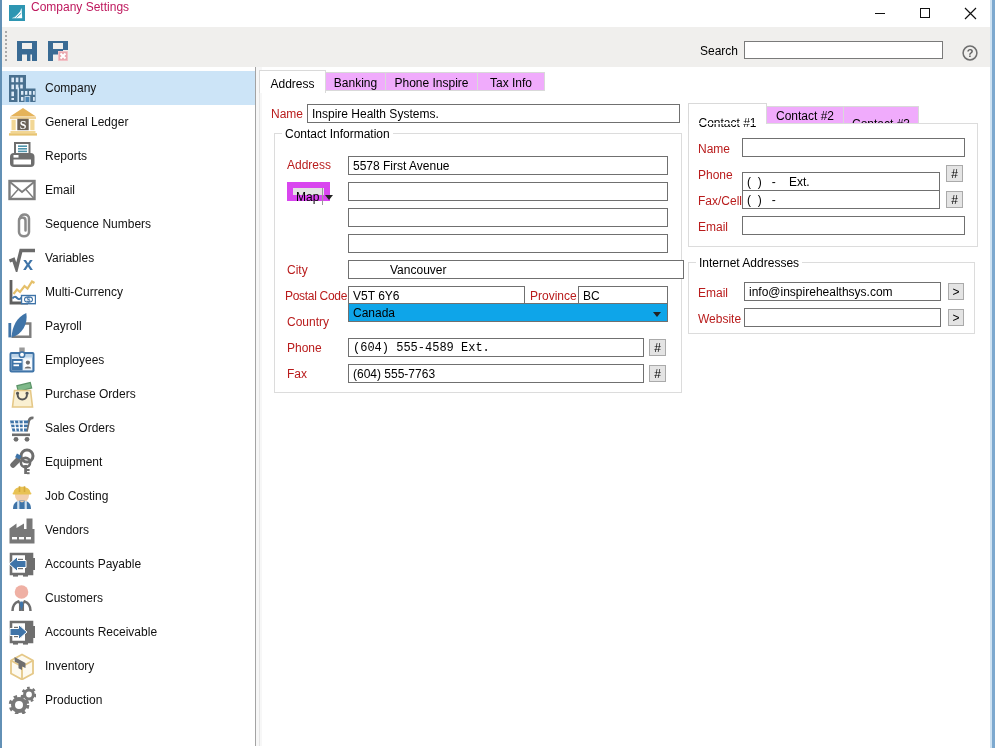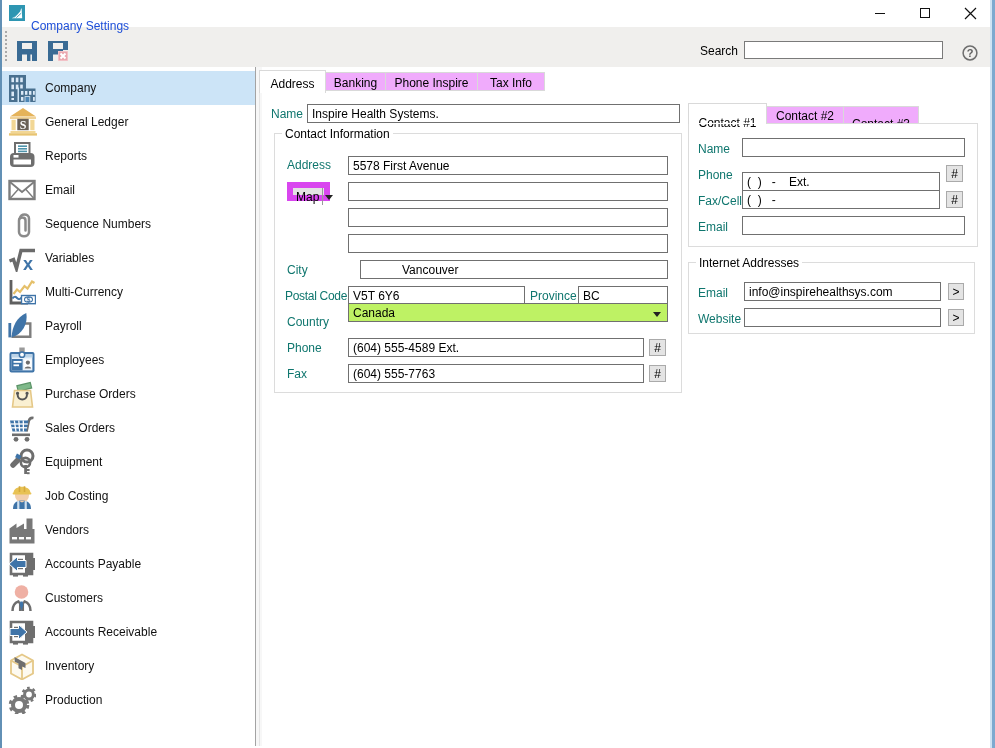--- a/index.html
+++ b/index.html
@@ -4,40 +4,40 @@
 <style>
 * { margin:0; padding:0; box-sizing:border-box; }
 html,body { width:995px; height:748px; overflow:hidden; }
 body { font-family:"Liberation Sans", sans-serif; font-size:12px; color:#000; background:#fff; position:relative; }
 .abs { position:absolute; }
 #leftborder { left:0; top:0; width:2px; height:748px; background:#6290b5; }
 #rightb1 { left:990px; top:0; width:2px; height:748px; background:#cfe3f3; }
 #rightb2 { left:992px; top:0; width:3px; height:748px; background:#7da9cf; }
 #titlebar { left:2px; top:0; width:988px; height:27px; background:#fff; }
 #appicon { left:9px; top:5px; width:16px; height:16px; }
-#title { left:31px; top:19px; font-size:12px; color:#1d4ed8; }
+#title { left:31px; top:0; font-size:12px; color:#be185d; }
 #minbtn { left:875px; top:13px; width:10px; height:1px; background:#111; }
 #maxbtn { left:920px; top:8px; width:10px; height:10px; border:1px solid #111; }
 #toolbar { left:2px; top:27px; width:988px; height:40px; background:#f0efed; }
 #griplines { left:5px; top:31px; width:2px; height:32px;
   background-image:repeating-linear-gradient(#a9a9a9 0 2px, transparent 2px 4px); }
 #searchlbl { left:700px; top:44px; }
 #searchbox { left:744px; top:41px; width:199px; height:18px; background:#fff; border:1px solid #7a7a7a; }
 #sidebar { left:2px; top:67px; width:253px; height:679px; background:#fff; }
 #split1 { left:255px; top:67px; width:1px; height:679px; background:#a3a3a3; }
 #split2 { left:256px; top:67px; width:6px; height:679px; background:#f7f7f7; }
 .navitem { position:absolute; left:2px; width:253px; height:34px; }
 .navitem .ic { position:absolute; left:6px; top:3px; }
 .navitem .tx { position:absolute; left:43px; top:10px; font-size:12px; color:#111; }
 .sel { background:#cce4f7; }
 
 .tab { position:absolute; font-size:12px; text-align:center; border:1px solid #d9d9d9; background:#f0abfc; }
 .tab.active { background:#fff; border-bottom:none; z-index:3; }
 
-.lbl { position:absolute; font-size:12px; color:#0f766e; }
+.lbl { position:absolute; font-size:12px; color:#b91c1c; }
 .inp { position:absolute; height:19px; border:1px solid #707070; background:#fff; font-size:12px;
   padding:2px 0 0 4px; white-space:nowrap; overflow:hidden; }
 .grp { position:absolute; border:1px solid #dcdcdc; }
 .grp .cap { position:absolute; left:7px; top:-7px; background:#fff; padding:0 3px; }
 .hbtn { position:absolute; width:21px; height:20px; background:#e4e4e4; border:1px solid #aaaaaa;
   text-align:center; font-size:12px; padding-top:3px; }
 </style>
 </head>
 <body>
 <div class="abs" id="titlebar"></div>
@@ -333,34 +333,34 @@
   <div class="abs" style="left:3px;top:2px;">Map</div>
   <div class="abs" style="left:29px;top:0px;width:1px;height:17px;background:#9a9a9a;"></div>
   <svg class="abs" style="left:32px;top:7px;" width="8" height="5" viewBox="0 0 8 5">
       <path d="M0 0 H8 L4 5 Z" fill="#222"></path>
     </svg>
 </div>
 <div class="inp" style="left:348px;top:182px;width:320px;"></div>
 <div class="inp" style="left:348px;top:208px;width:320px;"></div>
 <div class="inp" style="left:348px;top:234px;width:320px;"></div>
 <div class="lbl" style="left:287px;top:263px;">City</div>
-<div class="inp" style="left:360px;top:260px;width:308px;padding-left:41px;">Vancouver</div>
+<div class="inp" style="left:348px;top:260px;width:336px;padding-left:41px;">Vancouver</div>
 <div class="lbl" style="left:285px;top:289px;letter-spacing:-0.3px;">Postal Code</div>
 <div class="inp" style="left:348px;top:286px;width:177px;">V5T 6Y6</div>
 <div class="lbl" style="left:530px;top:289px;">Province</div>
 <div class="inp" style="left:578px;top:286px;width:90px;">BC</div>
 <div class="lbl" style="left:287px;top:315px;">Country</div>
-<div class="abs" style="left:348px;top:303px;width:320px;height:19px;background:#bef264;border:1px solid #707070;">
+<div class="abs" style="left:348px;top:303px;width:320px;height:19px;background:#0ea5e9;border:1px solid #707070;">
   <div class="abs" style="left:4px;top:2px;">Canada</div>
   <svg class="abs" style="left:304px;top:8px;" width="8" height="5" viewBox="0 0 8 5">
       <path d="M0 0 H8 L4 5 Z" fill="#222"></path>
     </svg>
 </div>
 <div class="lbl" style="left:287px;top:341px;">Phone</div>
-<div class="inp" style="left:348px;top:338px;width:296px;">(604) 555-4589 Ext.</div>
+<div class="inp" style="left:348px;top:338px;width:296px;font-family:Liberation Mono, monospace;">(604) 555-4589 Ext.</div>
 <div class="hbtn" style="left:649px;top:339px;width:17px;height:17px;padding-top:1px;">#</div>
 <div class="lbl" style="left:287px;top:367px;">Fax</div>
 <div class="inp" style="left:348px;top:364px;width:296px;">(604) 555-7763</div>
 <div class="hbtn" style="left:649px;top:365px;width:17px;height:17px;padding-top:1px;">#</div>
 
 <div class="tab active" style="left:688px;top:103px;width:79px;height:21px;padding-top:12px;z-index:3;">Contact #1</div>
 <div class="tab" style="left:766px;top:106px;width:78px;height:18px;padding-top:2px;">Contact #2</div>
 <div class="tab" style="left:843px;top:106px;width:76px;height:18px;padding-top:10px;">Contact #3</div>
 <div class="abs" style="left:688px;top:123px;width:290px;height:124px;border:1px solid #dcdcdc;background:#fff;"></div>
 <div class="abs" style="left:689px;top:123px;width:77px;height:1px;background:#fff;z-index:4;"></div>

